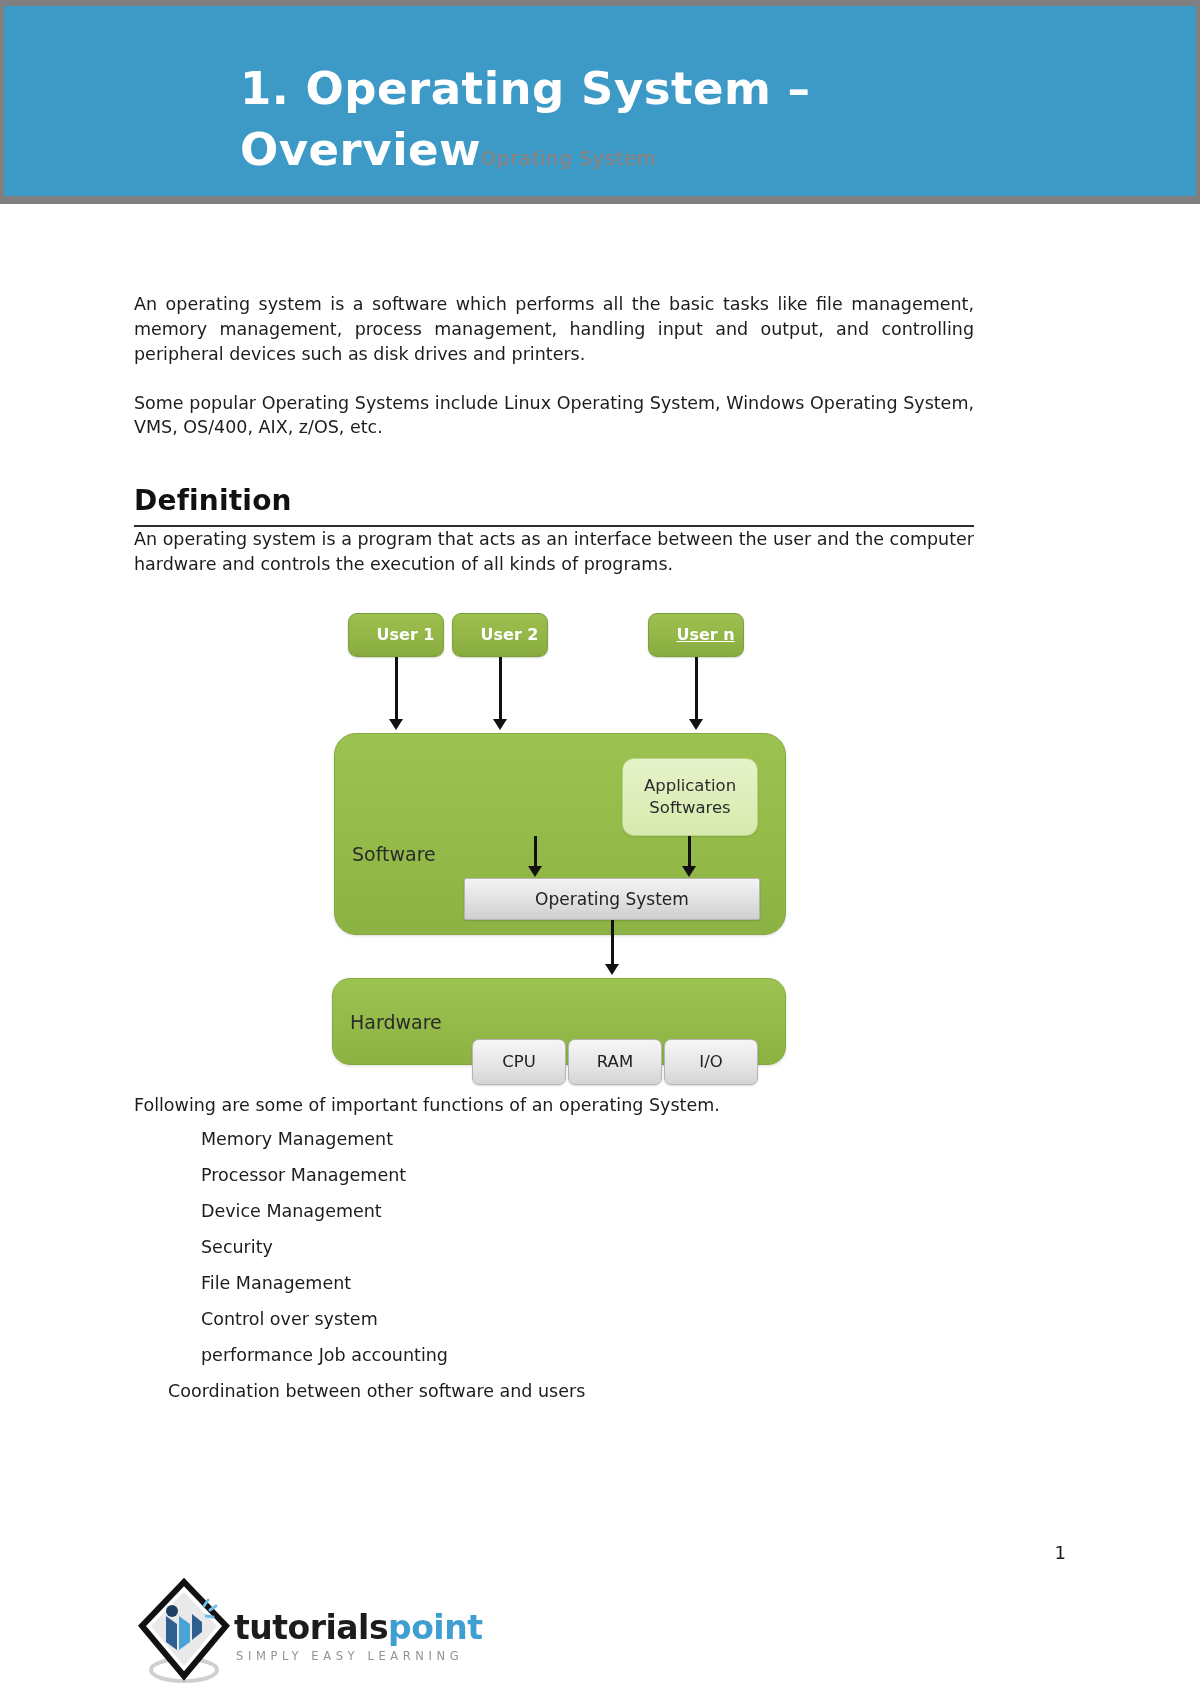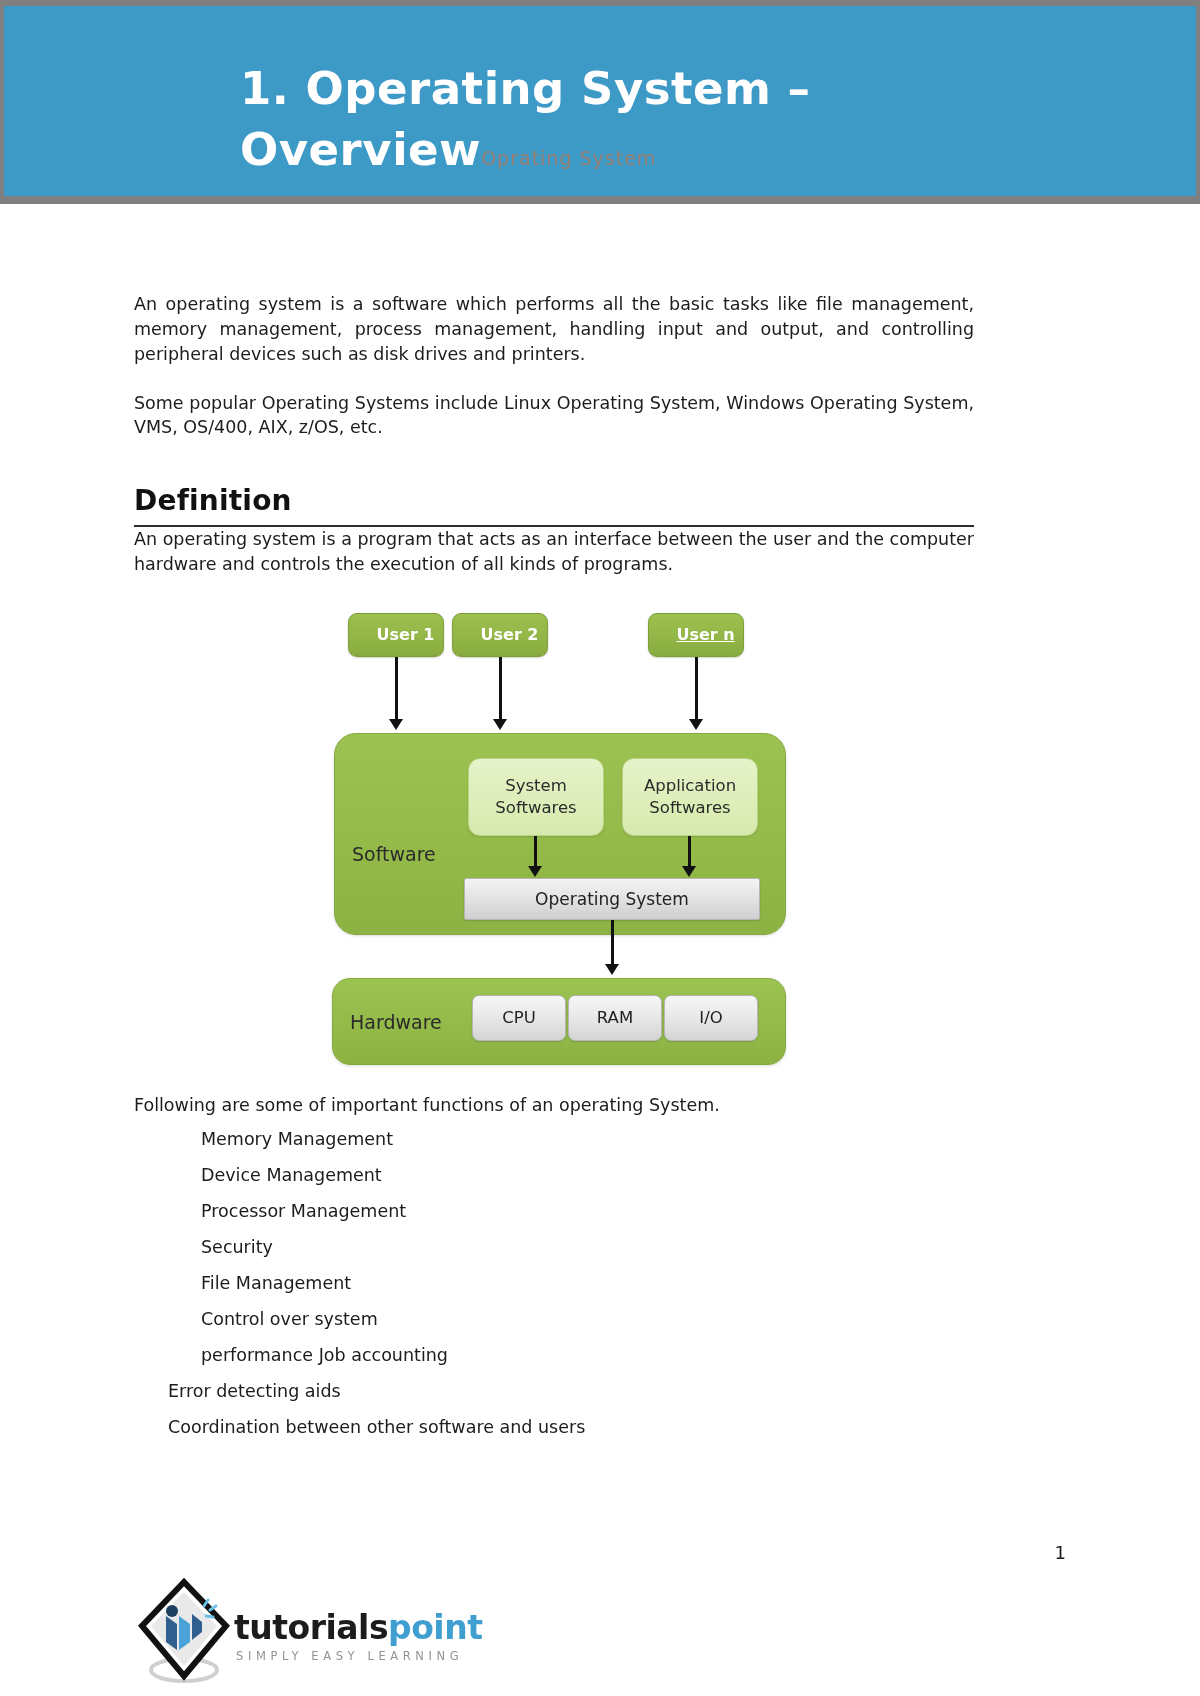--- a/index.html
+++ b/index.html
@@ -166,20 +166,21 @@
     font-size: 17px;
     box-shadow: 0 1px 2px rgba(0,0,0,0.15);
   }
   .hw-sub-box {
     background: linear-gradient(180deg, #f6f6f6 0%, #e6e6e6 55%, #d4d4d4 100%);
     border: 1.2px solid #b5b5b5;
     border-radius: 7px;
     color: #222222;
     font-size: 16.5px;
     box-shadow: 0 1px 2px rgba(0,0,0,0.15);
+    margin-top: 44px;
   }
   .arrow-line {
     position: absolute;
     width: 3px;
     background: #111111;
   }
   .arrow-head {
     position: absolute;
     width: 0;
     height: 0;
@@ -291,23 +292,20 @@
 
     <div class="arrow-line" style="left:365px; top:54px; height:64px;"></div>
     <div class="arrow-head" style="left:359px; top:116px;"></div>
 
     <div class="arrow-line" style="left:561px; top:54px; height:64px;"></div>
     <div class="arrow-head" style="left:555px; top:116px;"></div>
 
     <div class="software-panel"></div>
     <div class="panel-label" style="left:218px; top:240px;">Software</div>
 
-    <div class="dg-box sw-sub-box" style="left:334px; top:155px; width:136px; height:78px;">
-      <span>System Softwares</span>
-    </div>
     <div class="dg-box sw-sub-box" style="left:488px; top:155px; width:136px; height:78px;">
       <span>Application Softwares</span>
     </div>
 
     <div class="arrow-line" style="left:400px; top:233px; height:32px;"></div>
     <div class="arrow-head" style="left:394px; top:263px;"></div>
 
     <div class="arrow-line" style="left:554px; top:233px; height:32px;"></div>
     <div class="arrow-head" style="left:548px; top:263px;"></div>
 
@@ -321,27 +319,26 @@
 
     <div class="dg-box hw-sub-box" style="left:338px; top:392px; width:94px; height:46px;">CPU</div>
     <div class="dg-box hw-sub-box" style="left:434px; top:392px; width:94px; height:46px;">RAM</div>
     <div class="dg-box hw-sub-box" style="left:530px; top:392px; width:94px; height:46px;">I/O</div>
   </div>
 
   <p class="follow-text">Following are some of important functions of an operating System.</p>
 
   <ul class="func-list">
     <li class="indent-deep">Memory Management</li>
+    <li class="indent-deep">Processor Management</li>
     <li class="indent-deep">Device Management</li>
-    <li class="indent-deep">Processor Management</li>
     <li class="indent-deep">Security</li>
     <li class="indent-deep">File Management</li>
     <li class="indent-deep">Control over system</li>
     <li class="indent-deep">performance Job accounting</li>
-    <li class="indent-shallow">Error detecting aids</li>
     <li class="indent-shallow">Coordination between other software and users</li>
   </ul>
 </div>
 
 <div class="page-number">1</div>
 
 <div class="footer-logo">
   <svg class="logo-mark" viewBox="0 0 108 108">
     <ellipse cx="50" cy="94" rx="33" ry="11" fill="none" stroke="#cfcfcf" stroke-width="4"></ellipse>
     <polygon points="50,6 92,50 50,100 8,50" fill="#ffffff" stroke="#111111" stroke-width="6"></polygon>

